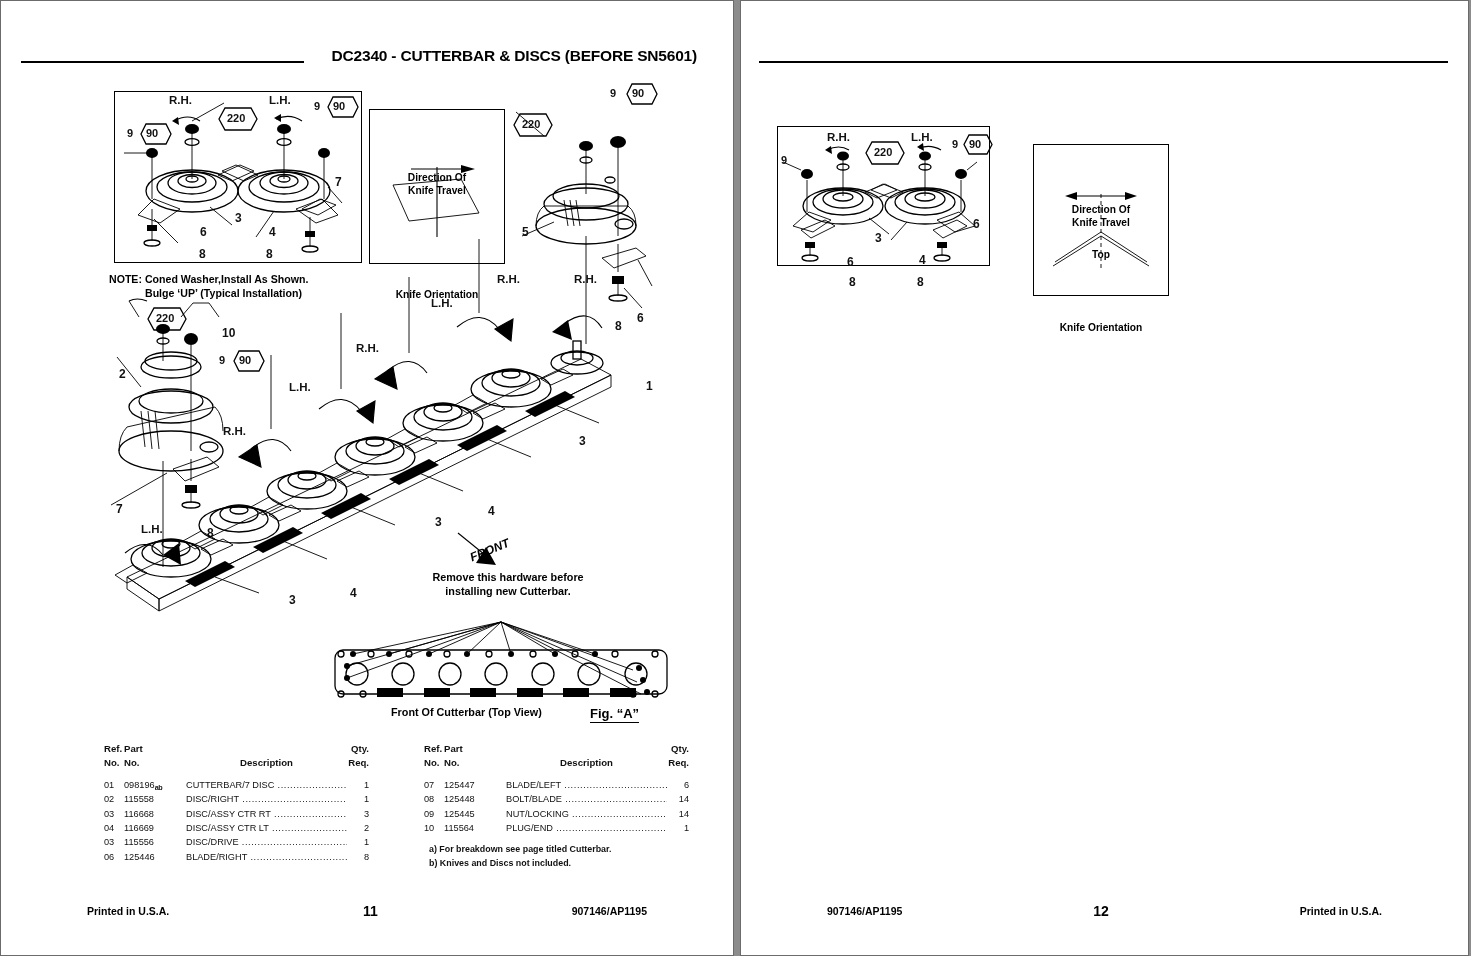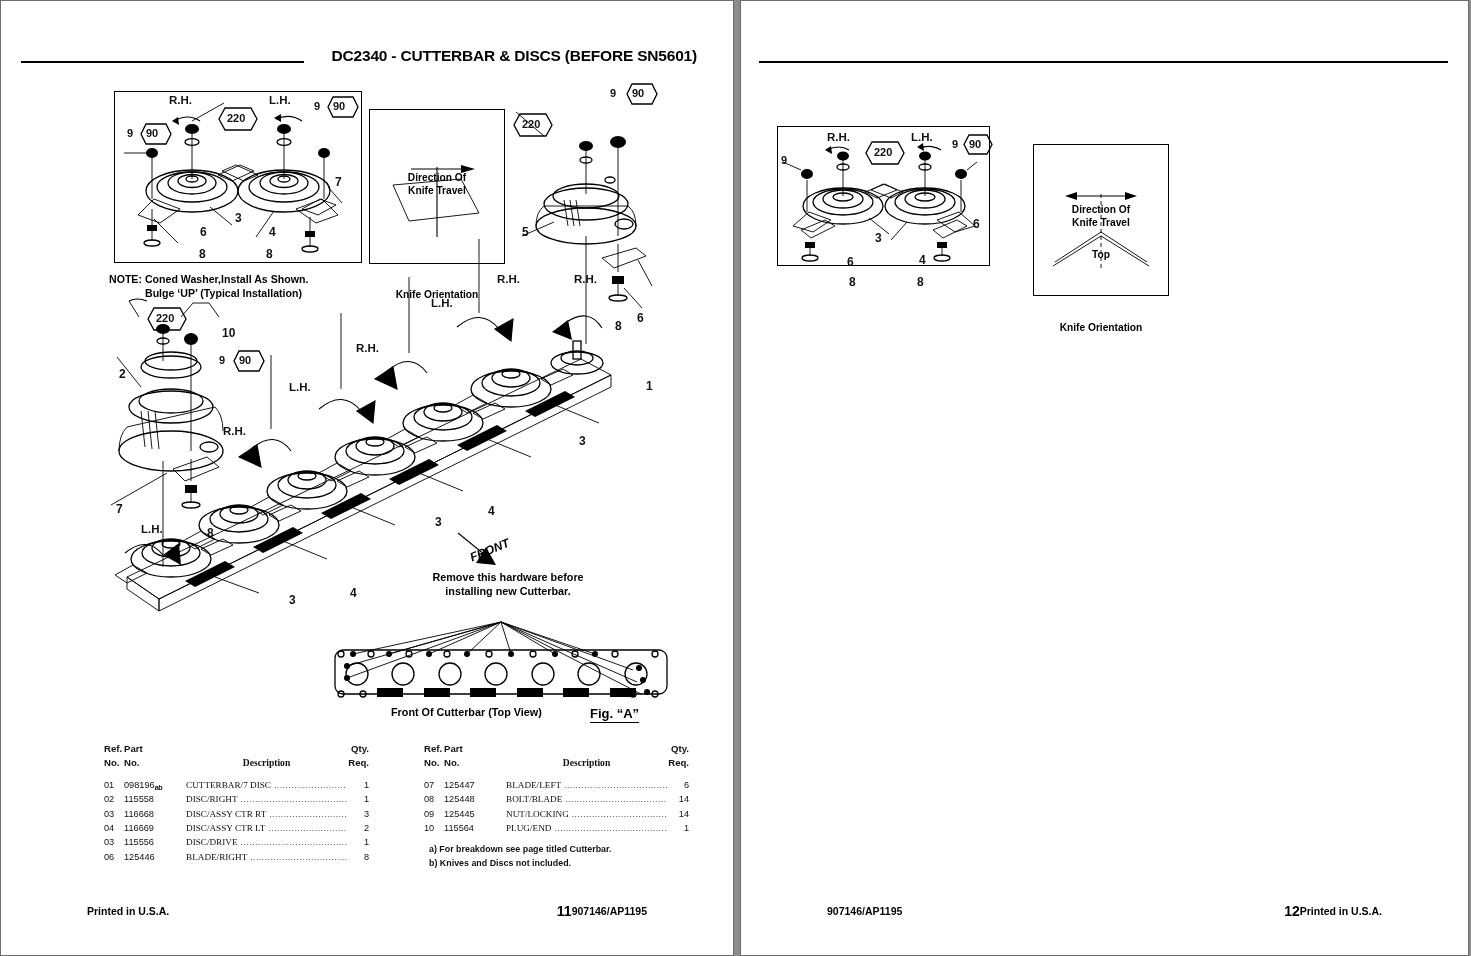--- a/index.html
+++ b/index.html
@@ -32,30 +32,30 @@
   .fill-k{fill:#000;}
   .nofill{fill:none;stroke:#000;stroke-width:1.3;}
 
   
   .ptable{position:absolute;font-size:9.2px;color:#111;}
   .ptable .hdr{font-weight:bold;font-size:9.6px;}
   .col{position:absolute;top:0;}
   .prow{display:flex;align-items:baseline;height:14.4px;}
   .c-ref{width:20px;padding-left:25px;}
   .c-part{width:62px;}
-  .c-desc{flex:1;position:relative;overflow:hidden;white-space:nowrap;font-family:Liberation Serif, serif;}
+  .c-desc{flex:1;position:relative;overflow:hidden;white-space:nowrap;}
   .c-qty{width:22px;text-align:right;}
   .dots{color:#111;letter-spacing:0.6px;}
   .sub{font-size:7.2px;vertical-align:-2px;font-weight:bold;letter-spacing:-0.3px;}
   .foot-a{font-size:8.9px;font-weight:bold;margin-left:30px;line-height:1.55;}
 
   
   .footer{position:absolute;bottom:36px;left:86px;right:86px;display:flex;align-items:center;font-weight:bold;}
   .footer .fl{font-size:10.5px;}
-  .footer .fc{flex:1;text-align:right;font-size:14px;}
+  .footer .fc{flex:1;text-align:center;font-size:14px;}
   .footer .fr{font-size:10.5px;}
   .bar-svg{position:absolute;}
   .figA{position:absolute;}
   .kbox-t{font-size:10.2px;font-weight:bold;text-align:center;line-height:1.25;margin-top:48px;}
 </style>
 </head>
 <body>
 
 <div class="spread">
 

